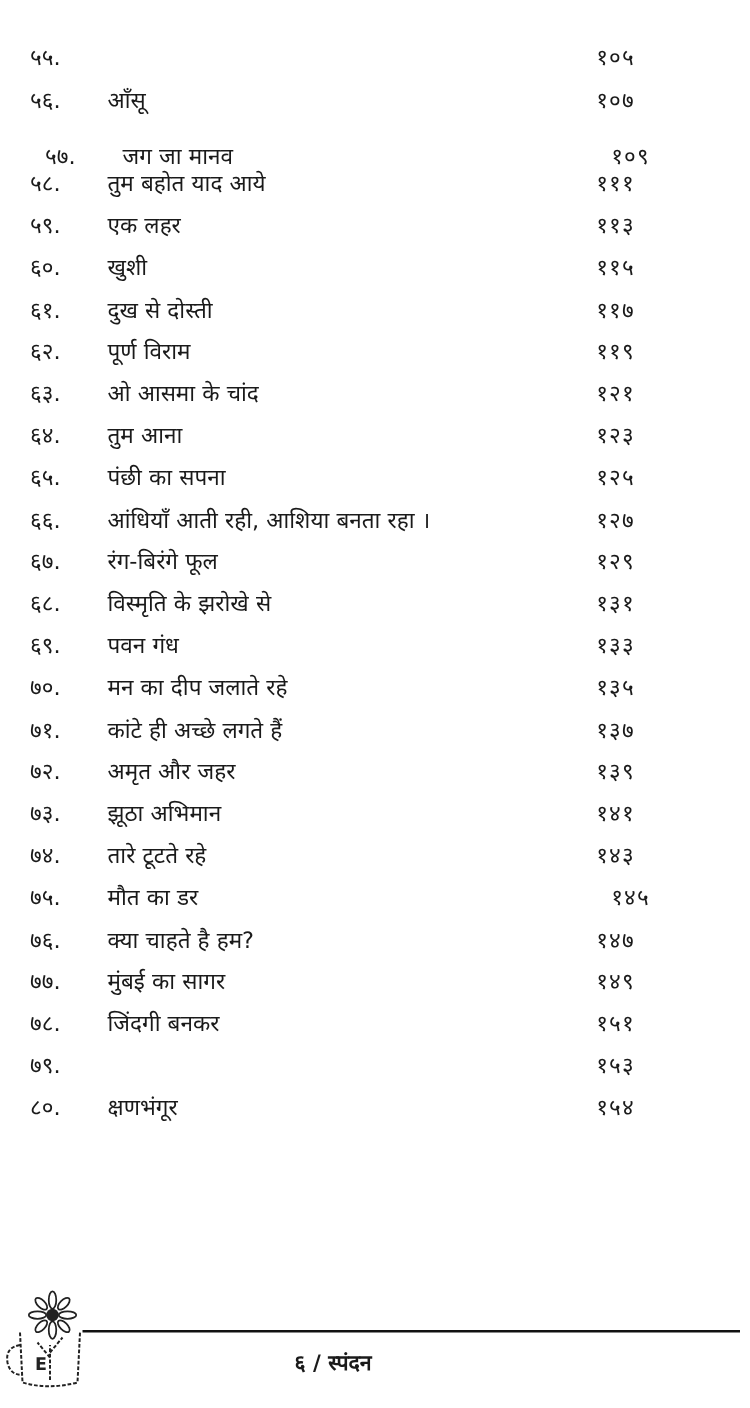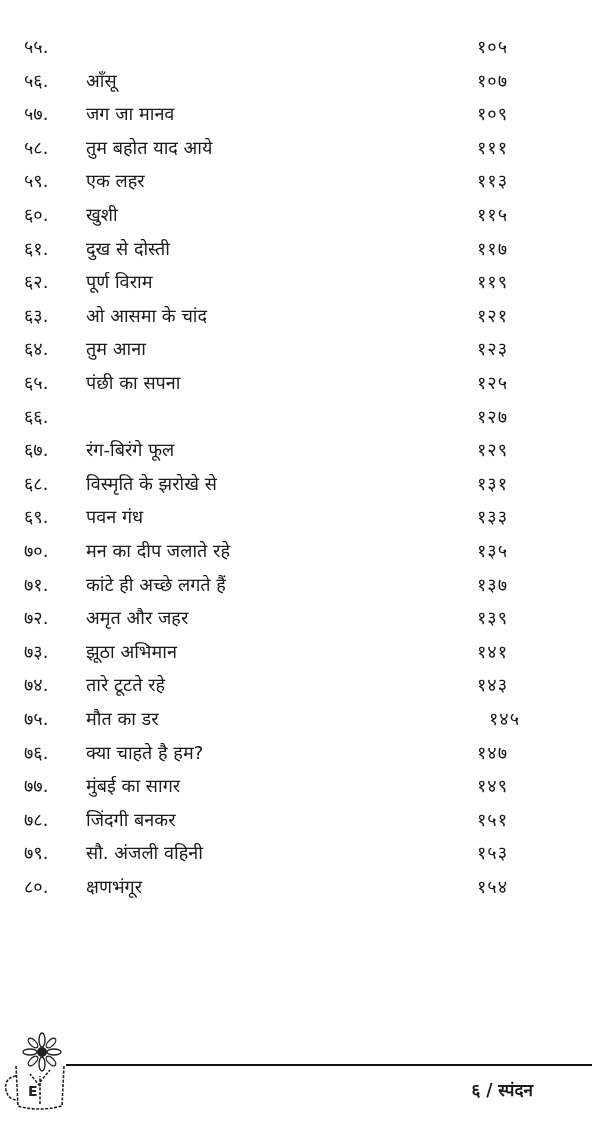--- a/index.html
+++ b/index.html
@@ -4,38 +4,38 @@
 <style>
   html, body { margin:0; padding:0; background:#ffffff; }
   body { width:600px; height:1126px; position:relative; overflow:hidden;
          font-family:"DejaVu Sans", sans-serif; color:#1a1a1a; }
   .toc { position:absolute; top:32px; left:0; width:600px; }
   .row { position:absolute; left:0; width:540px; height:30px; font-size:18px; line-height:30px; }
   .num { position:absolute; left:24px; }
   .title { position:absolute; left:86px; }
   .page { position:absolute; right:32px; letter-spacing:1px; }
   .rule { position:absolute; left:66px; top:1064px; width:526px; height:2px; background:#111; }
-  .footer { position:absolute; top:1078px; left:0; width:533px; text-align:right;
+  .footer { position:absolute; top:1078px; left:0; width:533px; text-align:center;
             font-size:17px; font-weight:bold; }
   .emblem { position:absolute; left:4px; top:1030px; width:66px; height:82px; }
 </style>
 </head>
 <body>
 
 <div class="toc" id="toc">
     <div class="row" style="top: 0px;">
       <span class="num">५५.</span>
       <span class="page">१०५</span>
     </div>
     <div class="row" style="top: 33.6px;">
       <span class="num">५६.</span>
       <span class="title">आँसू</span>
       <span class="page">१०७</span>
     </div>
-    <div class="row" style="top: 67px;">
+    <div class="row" style="top: 79px; margin-left: 12px;">
       <span class="num">५७.</span>
       <span class="title">जग जा मानव</span>
       <span class="page">१०९</span>
     </div>
     <div class="row" style="top: 100.8px;">
       <span class="num">५८.</span>
       <span class="title">तुम बहोत याद आये</span>
       <span class="page">१११</span>
     </div>
     <div class="row" style="top: 134.4px;">
@@ -68,20 +68,21 @@
       <span class="title">तुम आना</span>
       <span class="page">१२३</span>
     </div>
     <div class="row" style="top: 336px;">
       <span class="num">६५.</span>
       <span class="title">पंछी का सपना</span>
       <span class="page">१२५</span>
     </div>
     <div class="row" style="top: 369.6px;">
       <span class="num">६६.</span>
+      <span class="title">आंधियाँ आती रही, आशिया बनता रहा ।</span>
       <span class="page">१२७</span>
     </div>
     <div class="row" style="top: 403.2px;">
       <span class="num">६७.</span>
       <span class="title">रंग-बिरंगे फूल</span>
       <span class="page">१२९</span>
     </div>
     <div class="row" style="top: 436.8px;">
       <span class="num">६८.</span>
       <span class="title">विस्मृति के झरोखे से</span>
@@ -132,21 +133,20 @@
       <span class="title">मुंबई का सागर</span>
       <span class="page">१४९</span>
     </div>
     <div class="row" style="top: 772.8px;">
       <span class="num">७८.</span>
       <span class="title">जिंदगी बनकर</span>
       <span class="page">१५१</span>
     </div>
     <div class="row" style="top: 806.4px;">
       <span class="num">७९.</span>
-      <span class="title">सौ. अंजली वहिनी</span>
       <span class="page">१५३</span>
     </div>
     <div class="row" style="top: 840px;">
       <span class="num">८०.</span>
       <span class="title">क्षणभंगूर</span>
       <span class="page">१५४</span>
     </div>
   </div>
 
 <svg class="emblem" viewBox="0 0 66 82">

